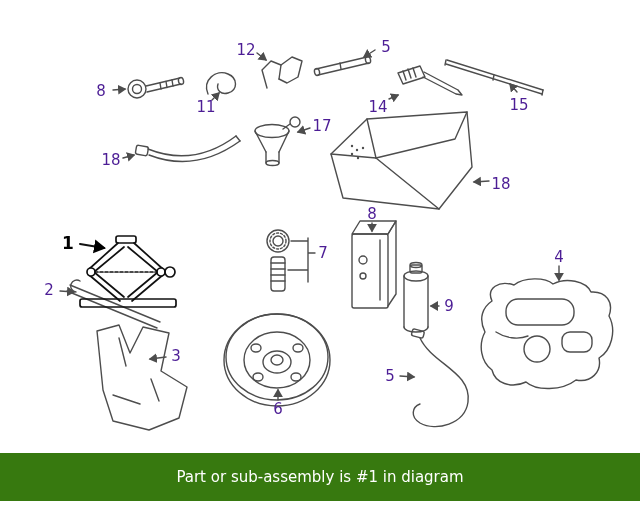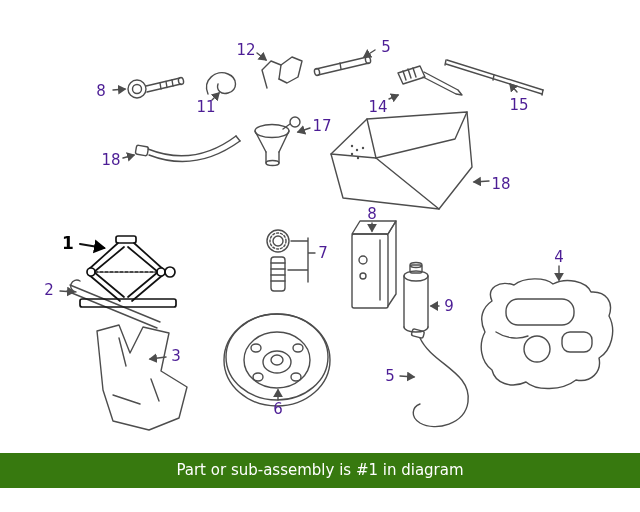--- a/index.html
+++ b/index.html
@@ -2,21 +2,21 @@
 <html><head>
 <meta charset="utf-8">
 <style>
   html,body{margin:0;padding:0;background:#fff;}
   .stage{position:relative;width:640px;height:512px;background:#ffffff;
          font-family:"DejaVu Sans","Liberation Sans",sans-serif;overflow:hidden;}
   .art{position:absolute;left:0;top:0;}
   .callout{position:absolute;transform:translate(-50%,-50%);
            font-size:15px;color:#4c1d95;line-height:1;user-select:none;}
   .callout.hl{font-weight:bold;color:#000;font-size:17px;}
-  .banner{position:absolute;left:0;top:453px;width:640px;height:35px;
+  .banner{position:absolute;left:0;top:453px;width:640px;height:48px;
           background:#37790f;color:#ffffff;display:flex;flex-direction:column;
           justify-content:center;align-items:center;gap:2px;
           font-size:15px;line-height:1.35;text-align:center;}
 </style>
 </head>
 <body>
 
 <div class="stage">
 
   <svg class="art" width="640" height="455" viewBox="0 0 640 455">

